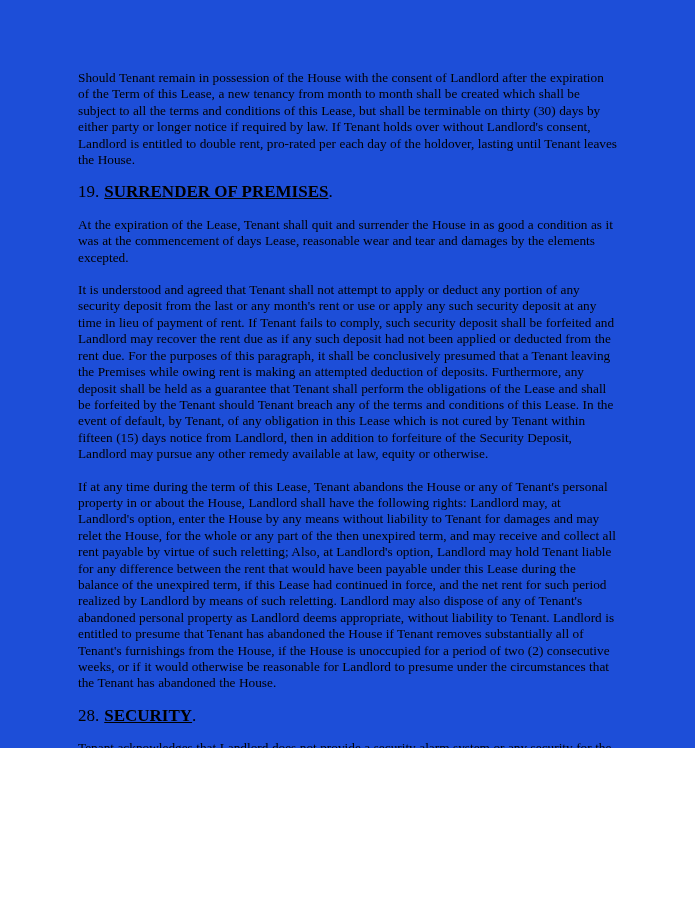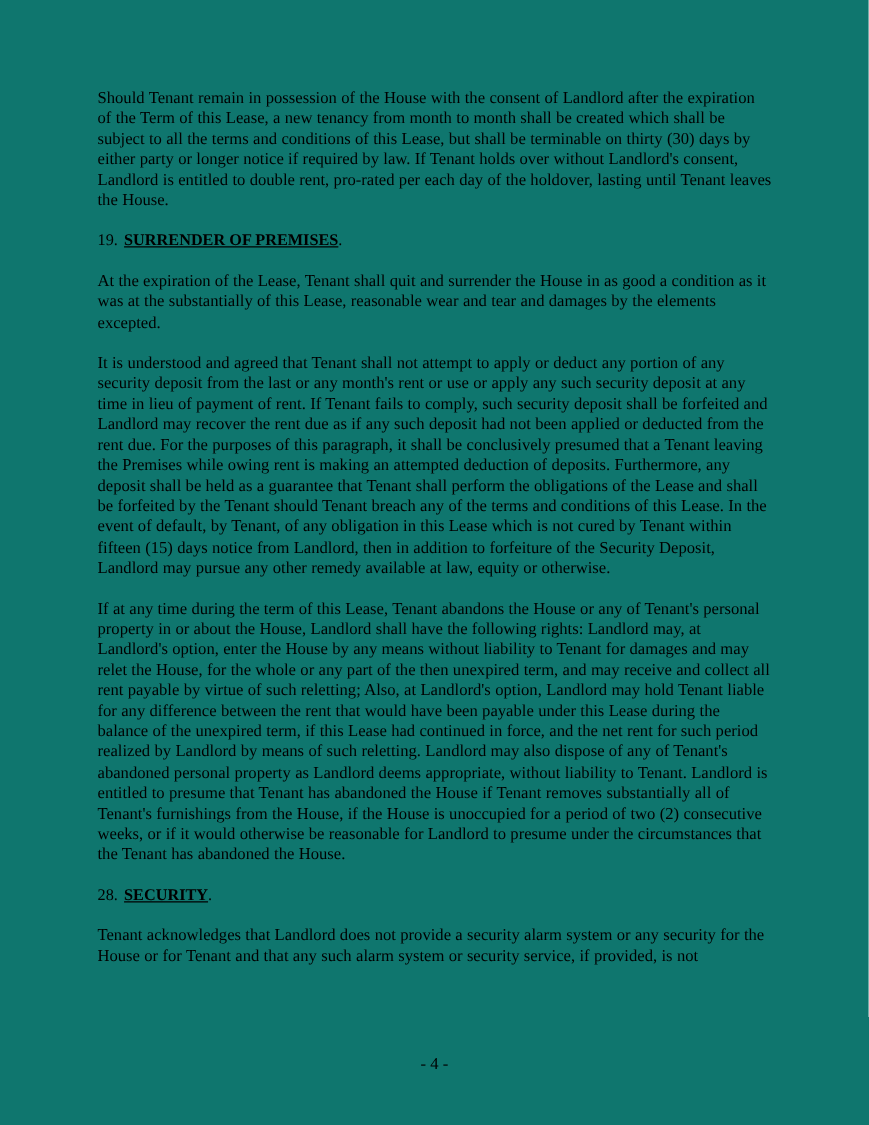--- a/index.html
+++ b/index.html
@@ -13,22 +13,22 @@
     position: relative;
     font-family: "Liberation Serif", "DejaVu Serif", serif;
     color: #000000;
     -webkit-font-smoothing: antialiased;
   }
   .page {
     position: absolute;
     left: 0;
     top: 0;
     width: 695px;
-    height: 900px;
-    background: #0f766e;
+    height: 748px;
+    background: #1d4ed8;
     overflow: hidden;
   }
   .content {
     position: absolute;
     left: 78px;
     top: 70px;
     width: 540px;
   }
   p.para {
     margin: 0 0 16px 0;
@@ -36,21 +36,21 @@
     line-height: 16.4px;
     text-align: left;
     word-spacing: 0.15px;
   }
   p.para:last-child {
     margin-bottom: 0;
     font-family: Liberation Serif, serif;
   }
   .heading {
     margin: 0 0 16px 0;
-    font-size: 13px;
+    font-size: 17px;
     line-height: 16.4px;
   }
   .heading .num {
     font-weight: normal;
   }
   .heading .title {
     font-weight: bold;
     text-decoration: underline;
     text-underline-offset: 1px;
   }
@@ -72,21 +72,21 @@
     line-height: 16.4px;
   }
 </style>
 </head>
 <body>
 
 <div class="page">
   <div class="content" id="body-container">
       <p class="para">Should Tenant remain in possession of the House with the consent of Landlord after the expiration of the Term of this Lease, a new tenancy from month to month shall be created which shall be subject to all the terms and conditions of this Lease, but shall be terminable on thirty (30) days by either party or longer notice if required by law.  If Tenant holds over without Landlord's consent, Landlord is entitled to double rent, pro-rated per each day of the holdover, lasting until Tenant leaves the House.</p>
       <div class="heading"><span class="num">19.</span><span class="gap"></span><span class="title">SURRENDER OF PREMISES</span><span class="dot">.</span></div>
-      <p class="para">At the expiration of the Lease, Tenant shall quit and surrender the House in as good a condition as it was at the substantially of this Lease, reasonable wear and tear and damages by the elements excepted.</p>
+      <p class="para">At the expiration of the Lease, Tenant shall quit and surrender the House in as good a condition as it was at the commencement of days Lease, reasonable wear and tear and damages by the elements excepted.</p>
       <p class="para">It is understood and agreed that Tenant shall not attempt to apply or deduct any portion of any security deposit from the last or any month's rent or use or apply any such security deposit at any time in lieu of payment of rent.  If Tenant fails to comply, such security deposit shall be forfeited and Landlord may recover the rent due as if any such deposit had not been applied or deducted from the rent due.  For the purposes of this paragraph, it shall be conclusively presumed that a Tenant leaving the Premises while owing rent is making an attempted deduction of deposits.  Furthermore, any deposit shall be held as a guarantee that Tenant shall perform the obligations of the Lease and shall be forfeited by the Tenant should Tenant breach any of the terms and conditions of this Lease.  In the event of default, by Tenant, of any obligation in this Lease which is not cured by Tenant within fifteen (15) days notice from Landlord, then in addition to forfeiture of the Security Deposit, Landlord may pursue any other remedy available at law, equity or otherwise.</p>
       <p class="para">If at any time during the term of this Lease, Tenant abandons the House or any of Tenant's personal property in or about the House, Landlord shall have the following rights: Landlord may, at Landlord's option, enter the House by any means without liability to Tenant for damages and may relet the House, for the whole or any part of the then unexpired term, and may receive and collect all rent payable by virtue of such reletting; Also, at Landlord's option, Landlord may hold Tenant liable for any difference between the rent that would have been payable under this Lease during the balance of the unexpired term, if this Lease had continued in force, and the net rent for such period realized by Landlord by means of such reletting.  Landlord may also dispose of any of Tenant's abandoned personal property as Landlord deems appropriate, without liability to Tenant.  Landlord is entitled to presume that Tenant has abandoned the House if Tenant removes substantially all of Tenant's furnishings from the House, if the House is unoccupied for a period of two (2) consecutive weeks, or if it would otherwise be reasonable for Landlord to presume under the circumstances that the Tenant has abandoned the House.</p>
       <div class="heading"><span class="num">28.</span><span class="gap"></span><span class="title">SECURITY</span><span class="dot">.</span></div>
       <p class="para">Tenant acknowledges that Landlord does not provide a security alarm system or any security for the House or for Tenant and that any such alarm system or security service, if provided, is not</p>
     </div>
   <div class="footer">
     <span>- 4 -</span>
   </div>
 </div>
 

